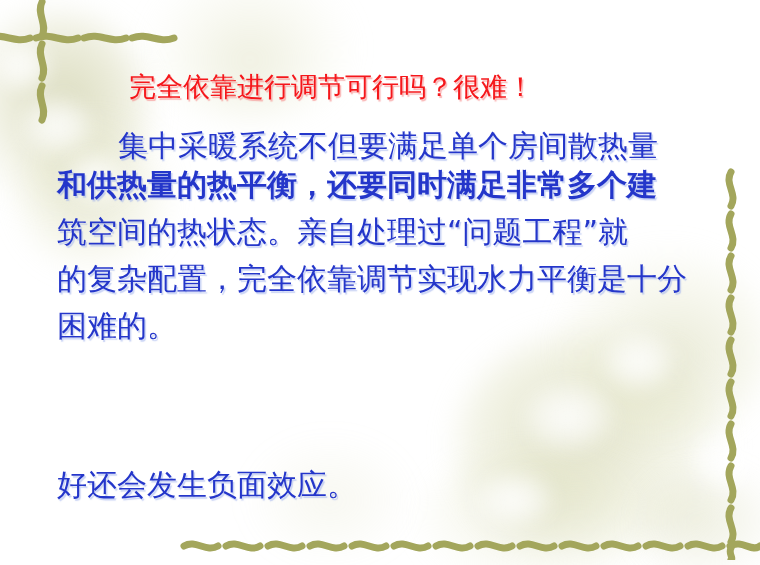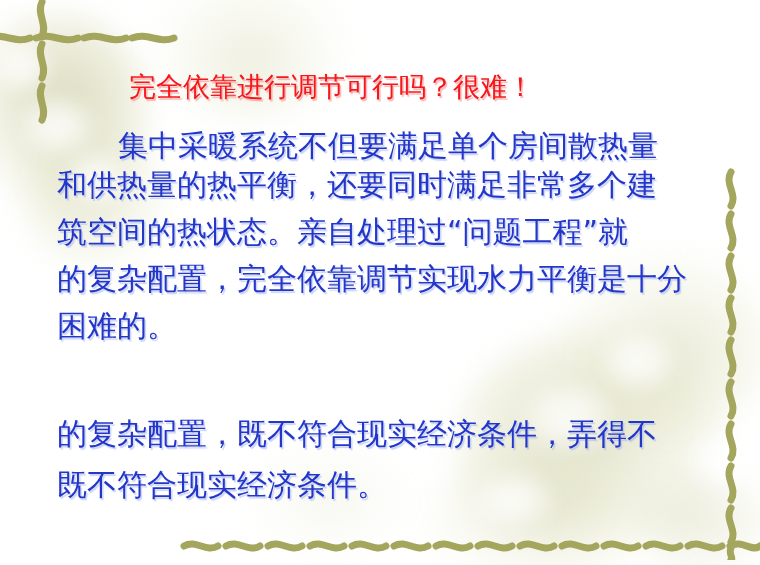--- a/index.html
+++ b/index.html
@@ -93,21 +93,21 @@
 
   .body-line {
     font-size: 30px;
     line-height: 38px;
     color: #2436ca;
     text-shadow: 1.5px 1.5px 1px rgba(150,170,235,0.50);
     font-weight: 500;
   }
 
   .bl1 { left: 118px; top: 119px; margin-top: 8px; }
-  .bl2 { left:  57px; top: 166px; }
+  .bl2 { left:  57px; top: 166px; font-weight: bold; }
   .bl3 { left:  57px; top: 213px; }
   .bl4 { left:  57px; top: 260px; }
   .bl5 { left:  57px; top: 307px; }
   .bl6 { left: 118px; top: 364px; }
   .bl7 { left:  57px; top: 415px; }
   .bl8 { left:  57px; top: 466px; }
 </style>
 </head>
 <body>
 
@@ -180,18 +180,17 @@
 
   <div class="textblock">
 
     <div class="line title-line">完全依靠进行调节可行吗？很难！</div>
 
     <div class="line body-line bl1">集中采暖系统不但要满足单个房间散热量</div>
     <div class="line body-line bl2">和供热量的热平衡，还要同时满足非常多个建</div>
     <div class="line body-line bl3">筑空间的热状态。亲自处理过“问题工程”就</div>
     <div class="line body-line bl4">的复杂配置，完全依靠调节实现水力平衡是十分</div>
     <div class="line body-line bl5">困难的。</div>
-    <div class="line body-line bl7">的复杂配置，既不符合现实经济条件，弄得不</div>
-    <div class="line body-line bl8">既不符合现实经济条件。</div>
+    <div class="line body-line bl8">好还会发生负面效应。</div>
 
   </div>
 
 </div>
 
 </body></html>

